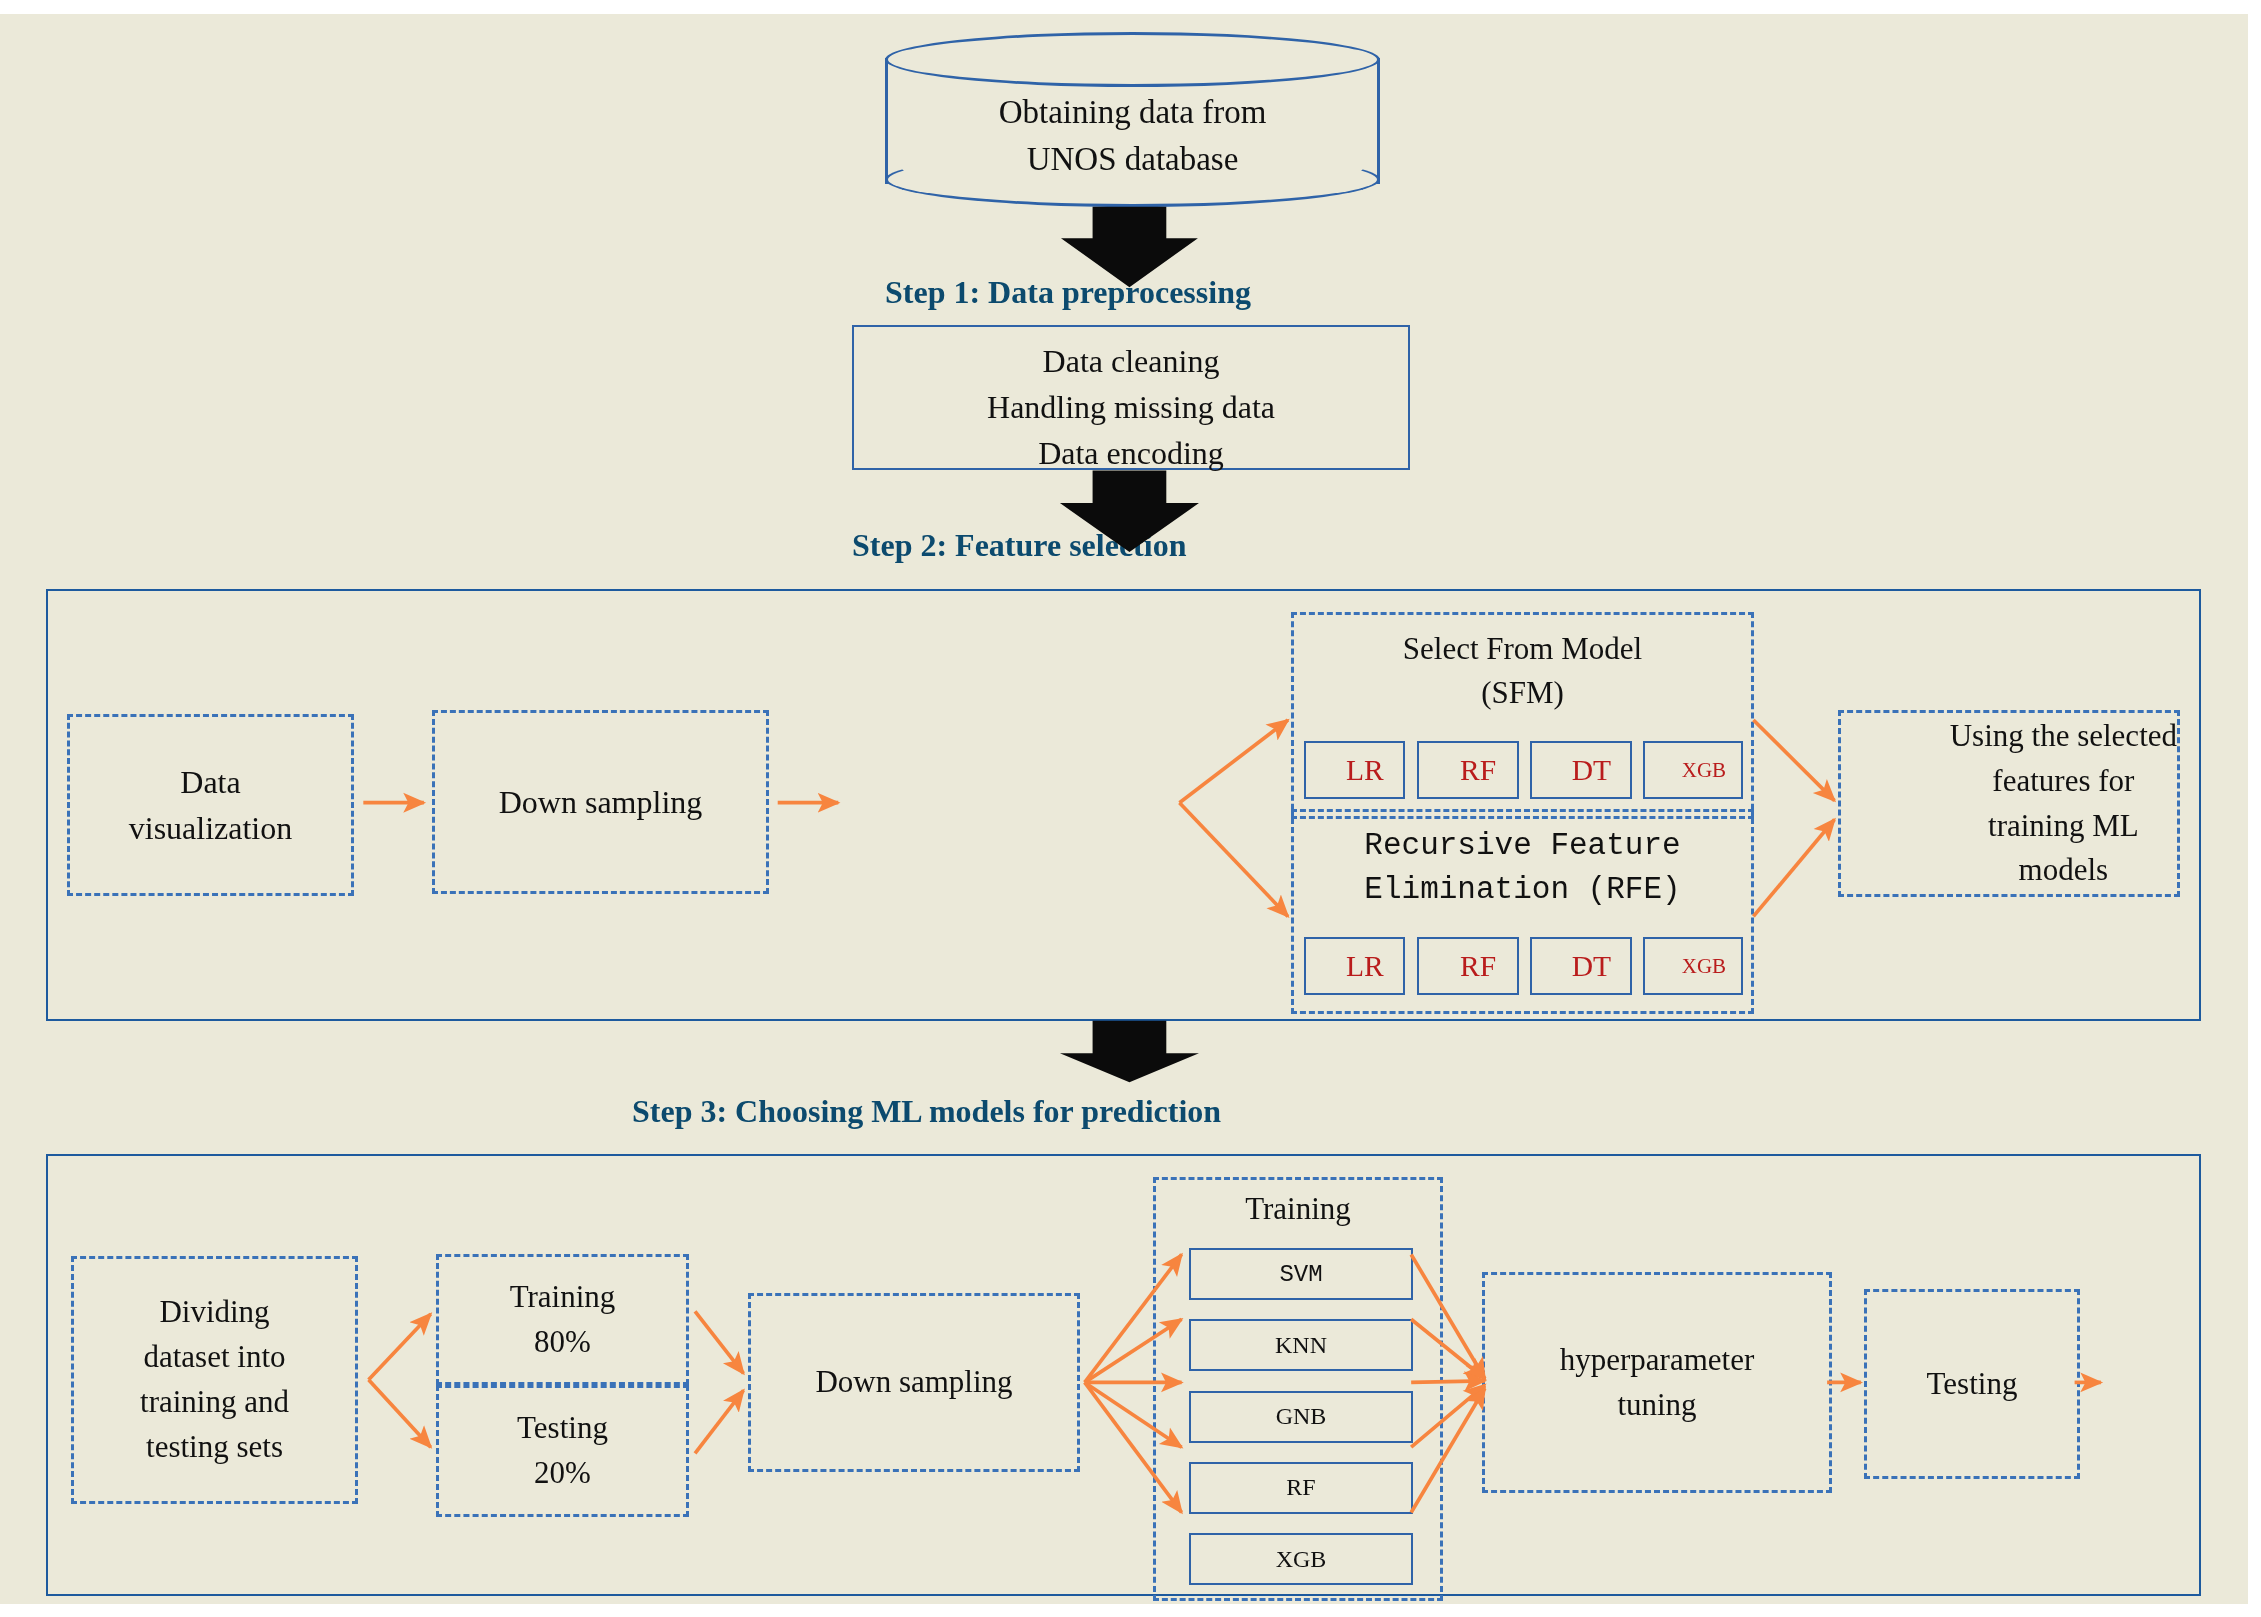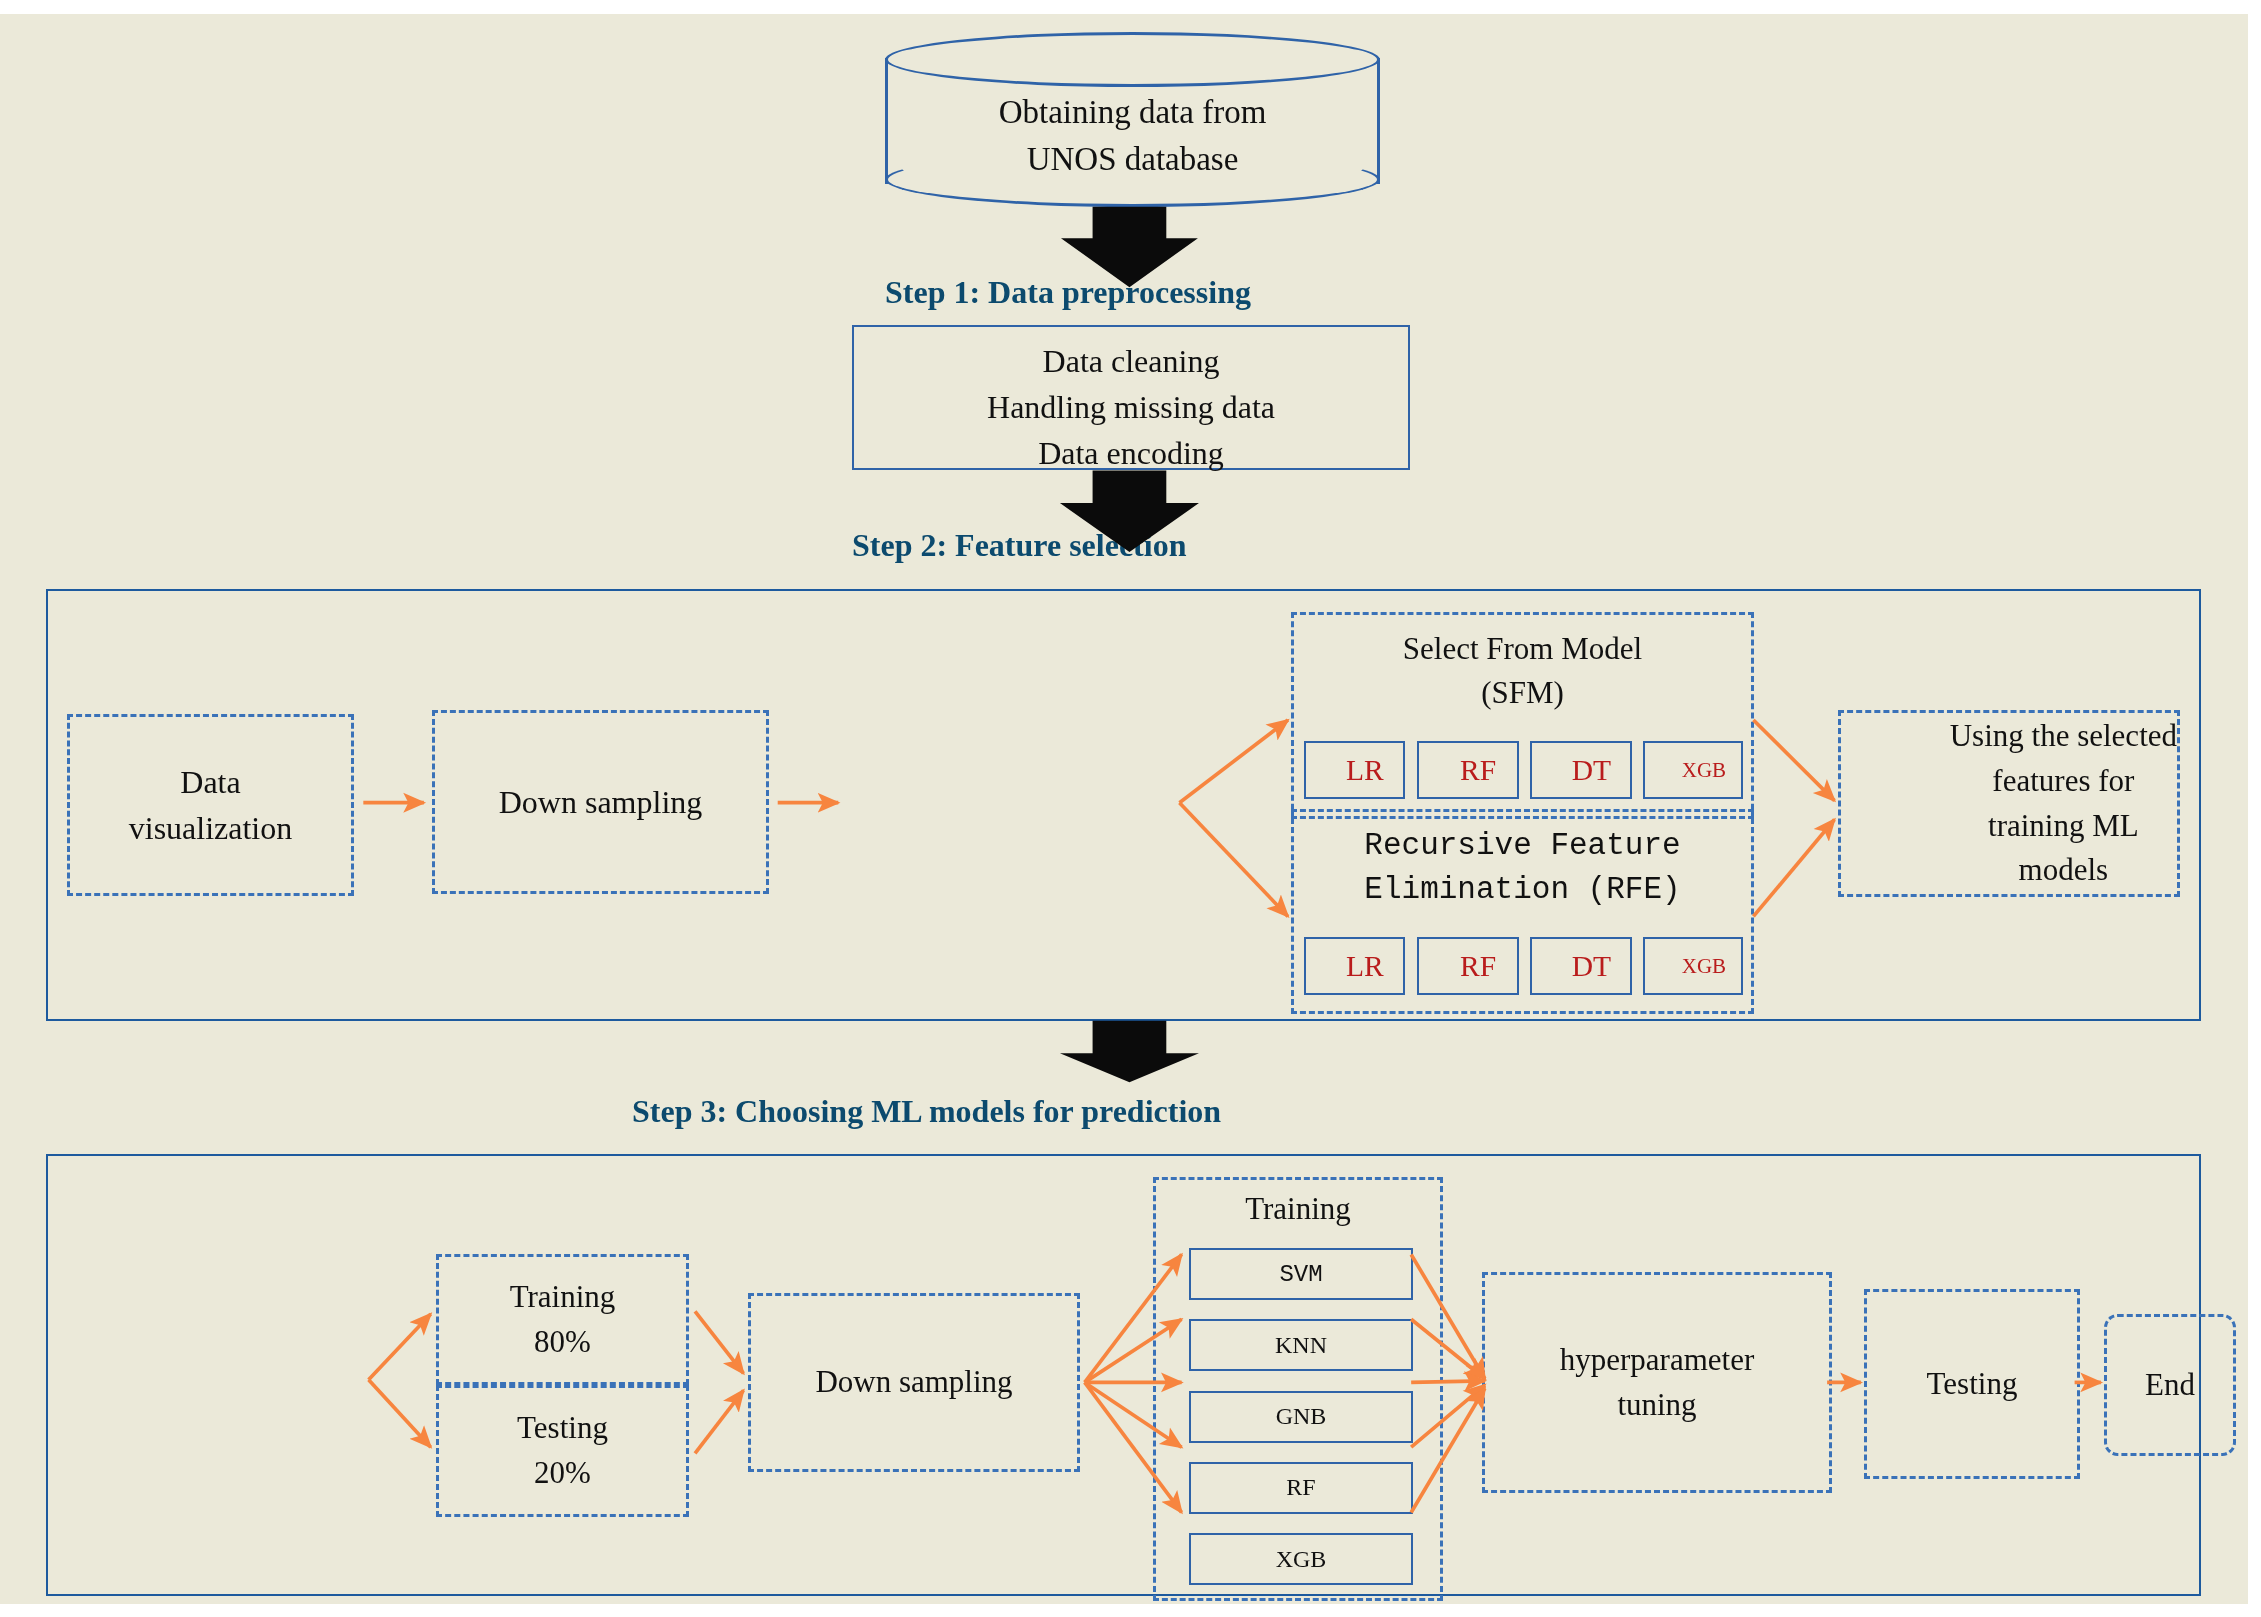--- a/index.html
+++ b/index.html
@@ -202,20 +202,28 @@
       <div>features for</div>
       <div>training ML</div>
       <div>models</div>
     </div>
   </div>
 
   <div class="step-label" style="left:632px; top:1093px; width:1001px;">Step 3: Choosing ML models for prediction</div>
 
   <div class="abs step-container" style="left:46px; top:1154px; width:2155px; height:442px;"></div>
 
+  <div class="abs dashed-box center-flex" style="left:71px; top:1256px; width:287px; height:248px; font-size:31px;">
+    <div>
+      <div>Dividing</div>
+      <div>dataset into</div>
+      <div>training and</div>
+      <div>testing sets</div>
+    </div>
+  </div>
 
   <div class="abs dashed-box center-flex" style="left:436px; top:1254px; width:253px; height:131px; font-size:31px;">
     <div>
       <div>Training</div>
       <div>80%</div>
     </div>
   </div>
 
   <div class="abs dashed-box center-flex" style="left:436px; top:1385px; width:253px; height:132px; font-size:31px;">
     <div>
@@ -243,23 +251,20 @@
     <div>
       <div>hyperparameter</div>
       <div>tuning</div>
     </div>
   </div>
 
   <div class="abs dashed-box center-flex" style="left:1864px; top:1289px; width:216px; height:190px; font-size:31px;">
     <div>Testing</div>
   </div>
 
-  <div class="abs dashed-box rounded center-flex" style="left:2104px; top:1314px; width:132px; height:142px; font-size:31px;">
-    <div>End</div>
-  </div>
 
   <svg id="arrows" viewBox="0 0 4294 3072" xmlns="http://www.w3.org/2000/svg">
     <defs>
       <marker id="oarrow" markerWidth="7" markerHeight="7" refX="5.6" refY="3.1" orient="auto" markerUnits="strokeWidth">
         <path d="M0,0.4 L6.2,3.1 L0,5.8 L1.4,3.1 Z" fill="#f7853f"></path>
       </marker>
     </defs>
 
     <g class="blk">
       <path d="M2075,392 h140 v60 h60 L2145,545 L2015,452 h60 z"></path>

